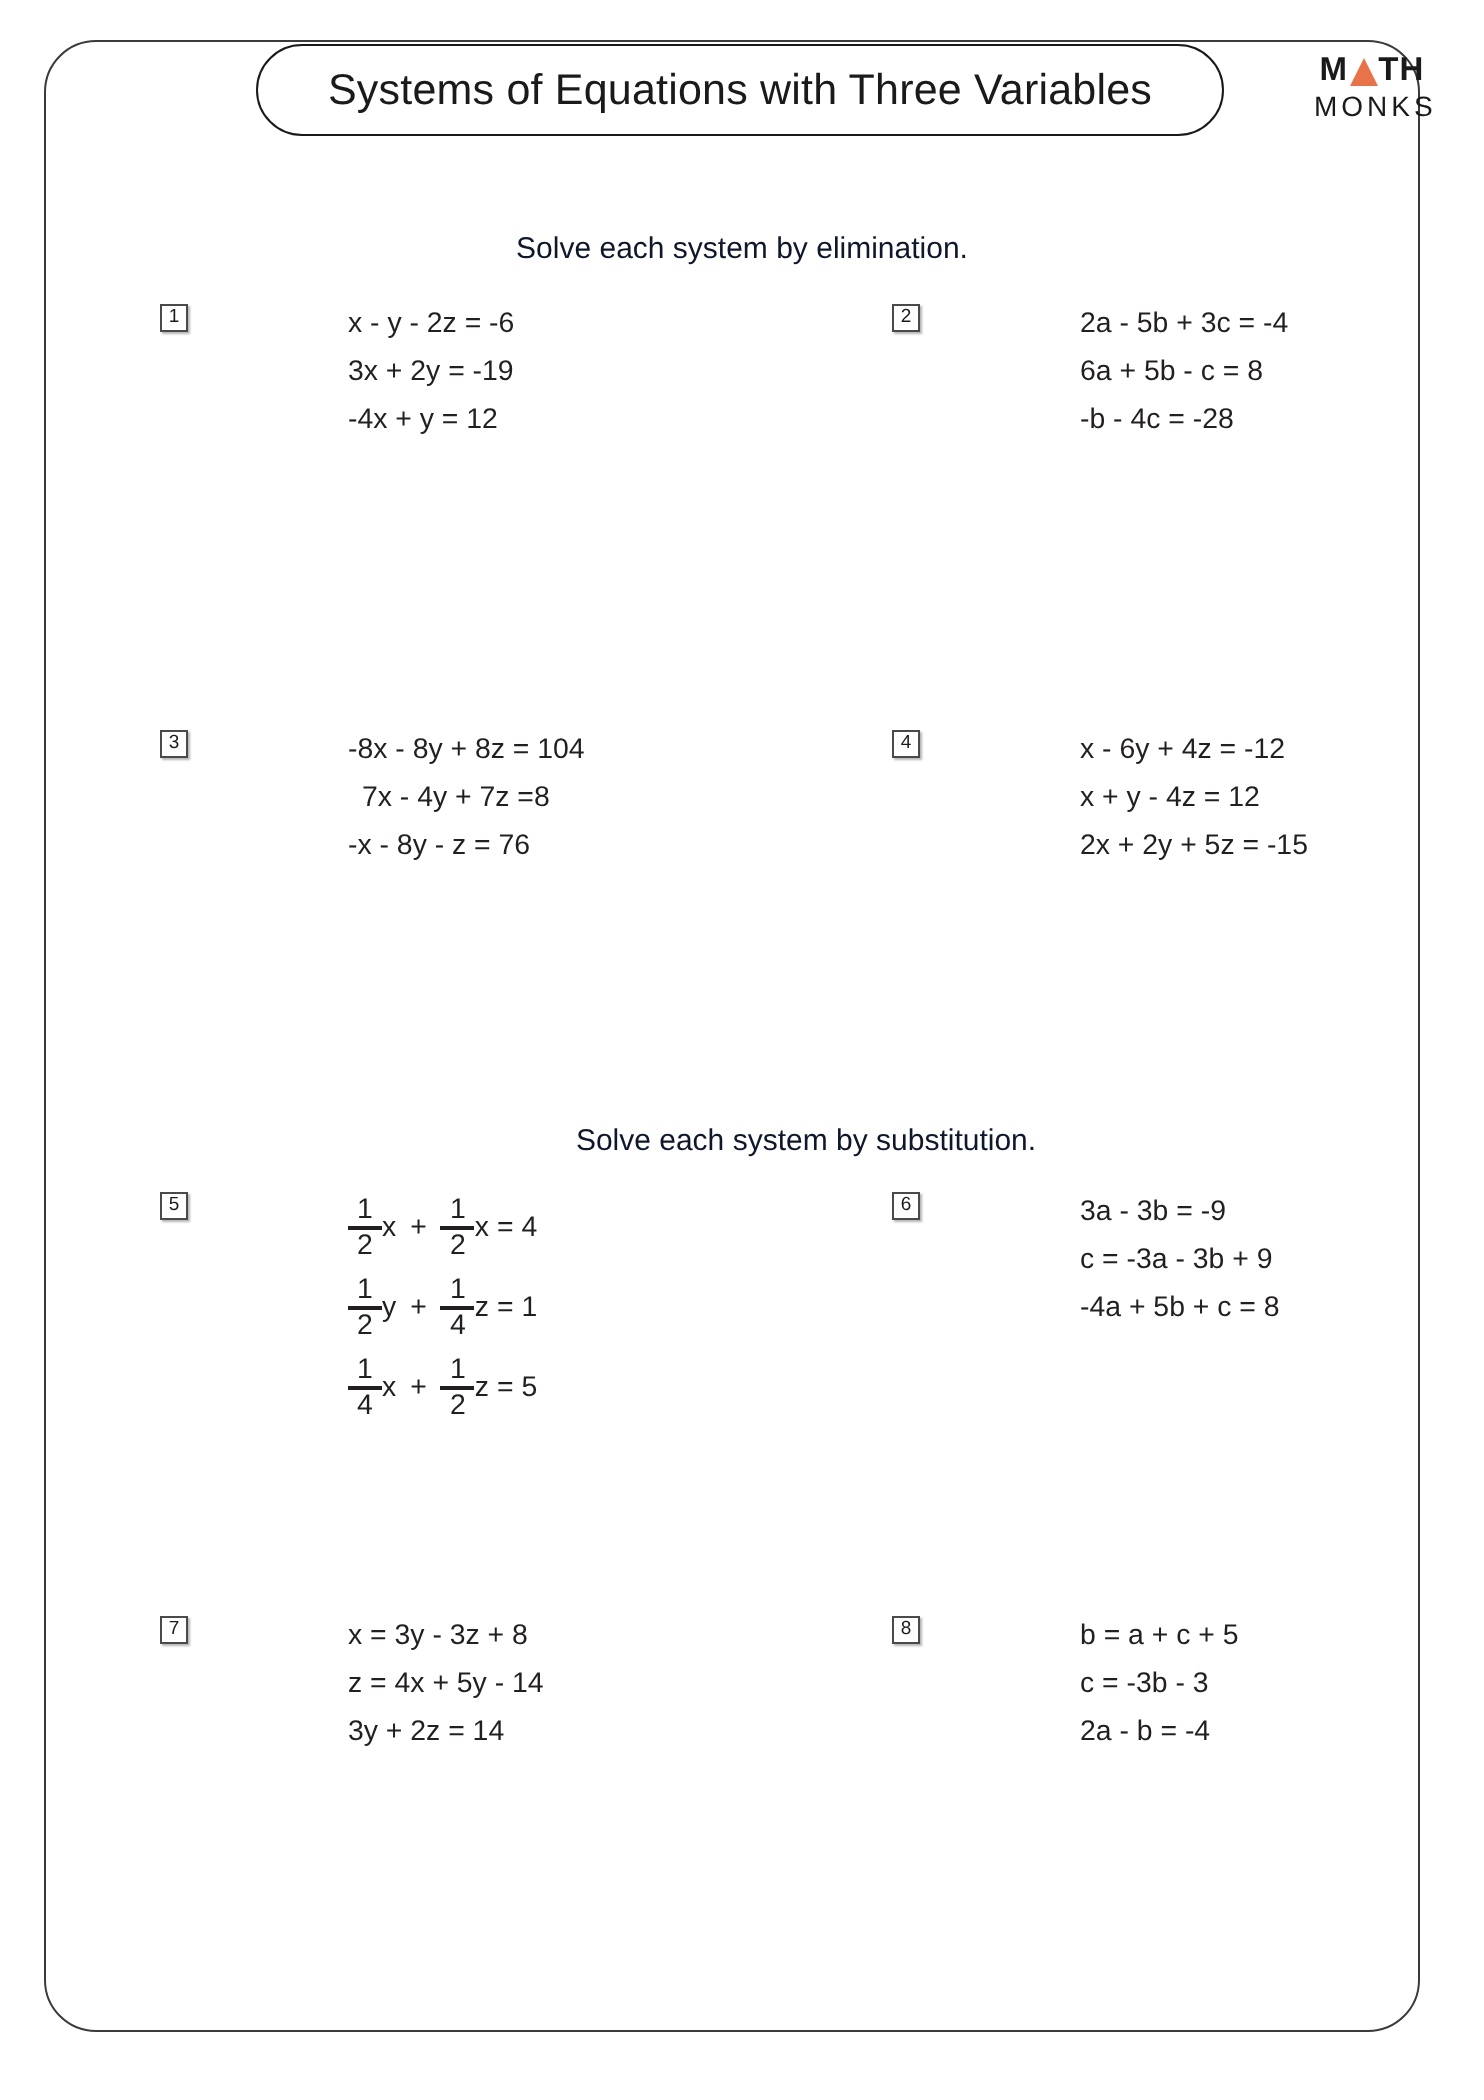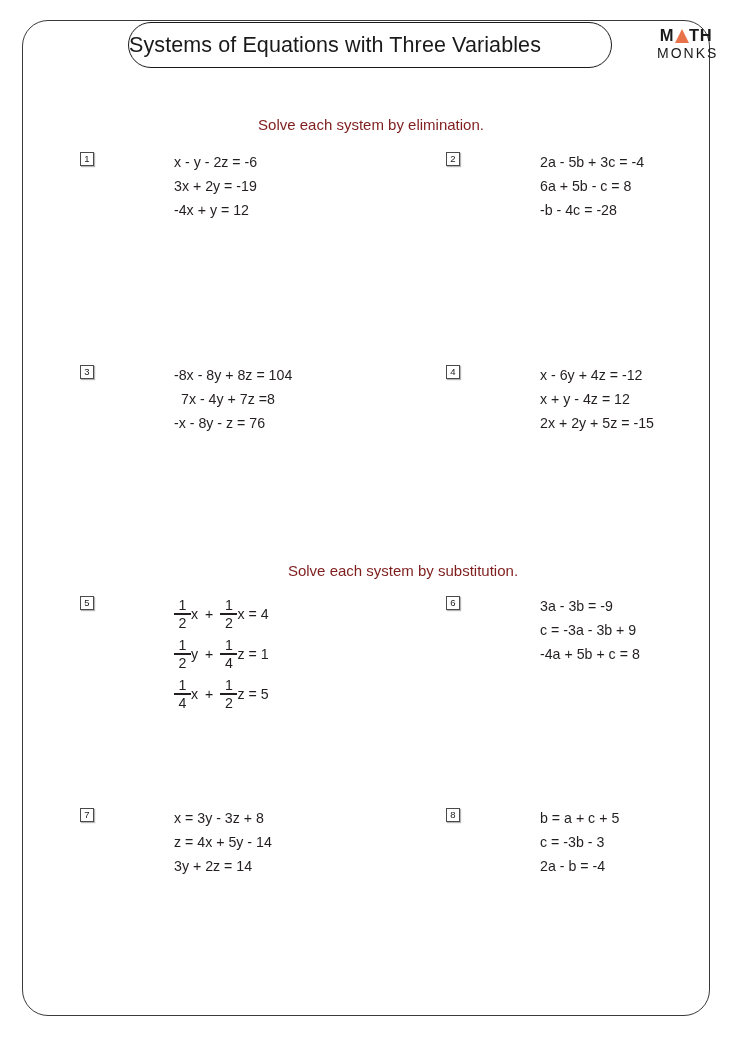--- a/index.html
+++ b/index.html
@@ -40,20 +40,21 @@
     position: absolute;
     left: 128px;
     top: 0px;
     width: 484px;
     height: 46px;
     border: 1.7px solid #1a1a1a;
     border-radius: 23px;
     box-sizing: border-box;
     display: flex;
     align-items: center;
+    justify-content: center;
   }
   .title-pill .title-text {
     font-size: 21.5px;
     letter-spacing: 0.1px;
     color: #1a1a1a;
     white-space: nowrap;
   }
 
   .logo {
     position: absolute;
@@ -90,21 +91,21 @@
     margin-left: 2px;
     font-weight: normal;
   }
 
   
   .instruction {
     position: absolute;
     width: 100%;
     text-align: center;
     font-size: 15px;
-    color: #7f1d1d;
+    color: #0f172a;
   }
   #instr-elimination { top: 116px; }
   #instr-substitution { top: 562px; margin-left: 32px; }
 
   
   .problem {
     position: absolute;
   }
   .num-box {
     position: absolute;

